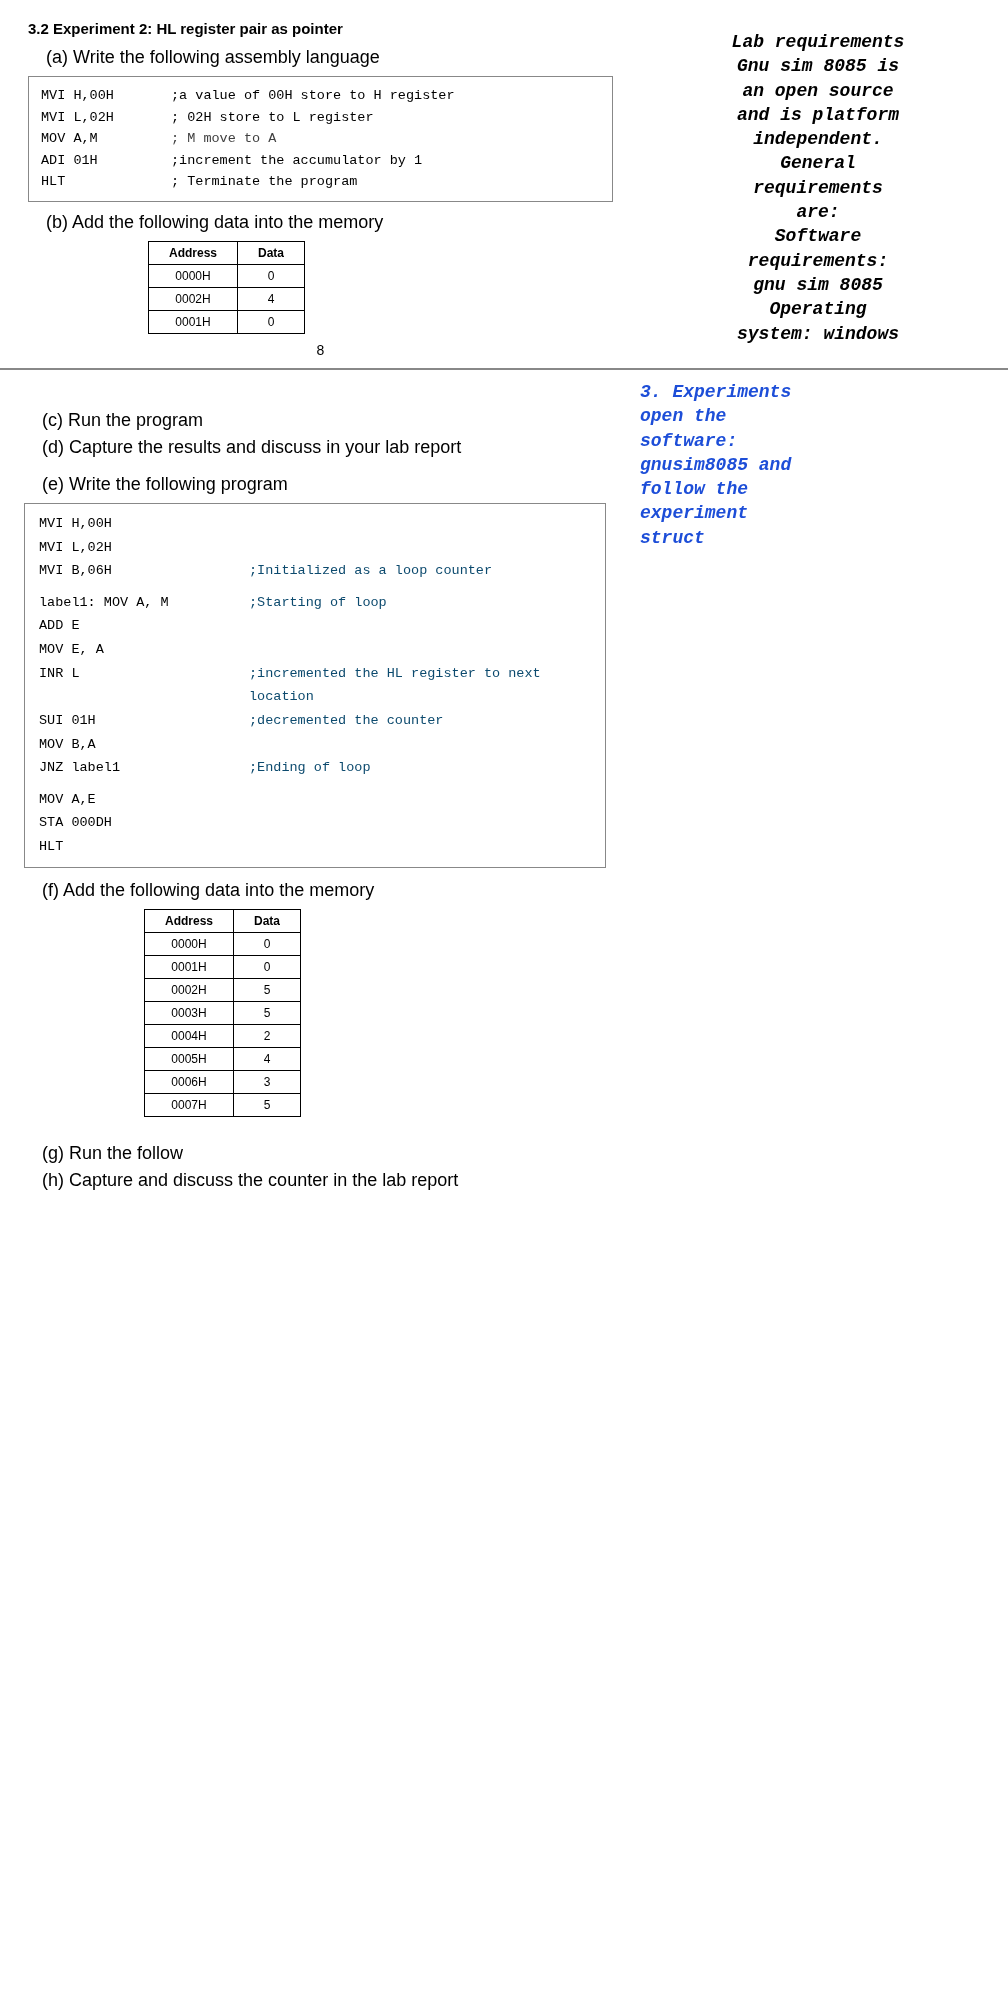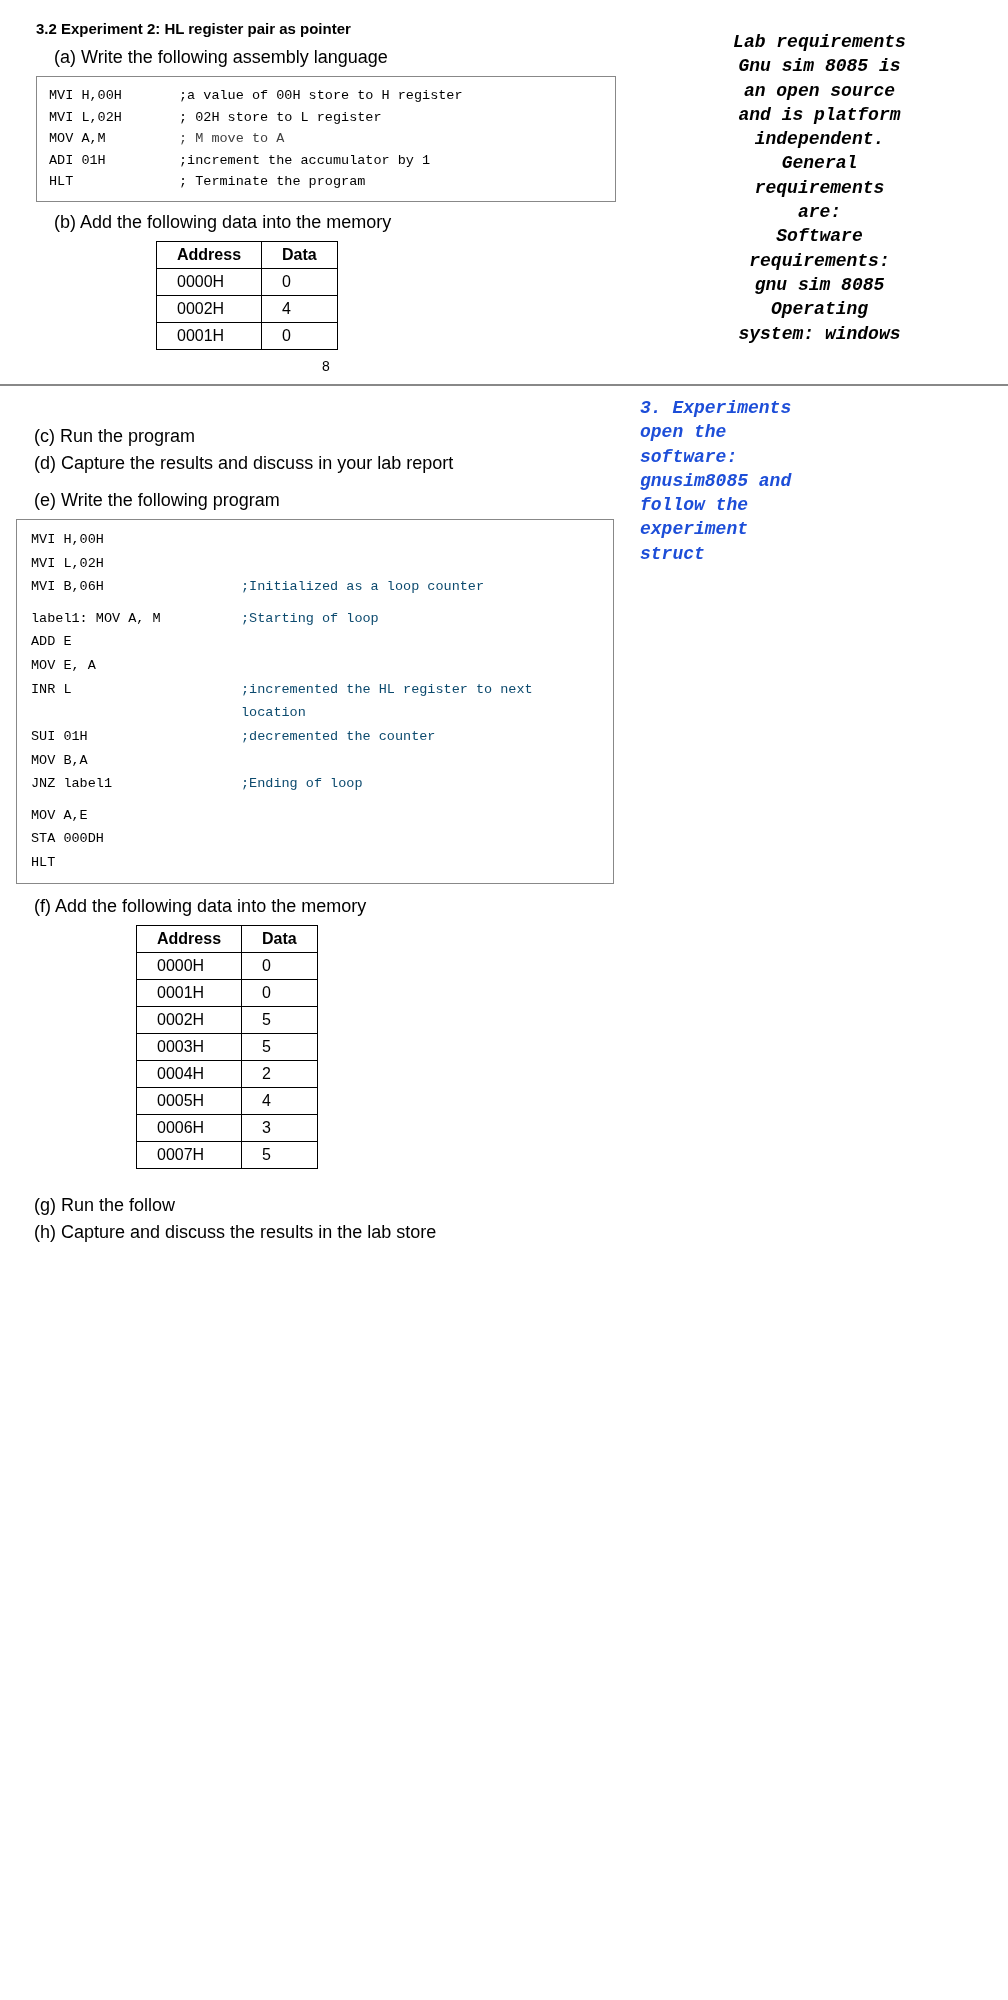--- a/index.html
+++ b/index.html
@@ -8,21 +8,21 @@
       font-size: 14px;
       background: #fff;
       color: #000;
       width: 1008px;
       min-height: 2000px;
       position: relative;
     }
     .main-container {
       display: flex;
       width: 100%;
-      padding: 20px 0 0 16px;
+      padding: 20px 0 0 8px;
     }
     .left-content {
       width: 630px;
       padding: 0 20px 0 20px;
     }
     .right-sidebar {
       width: 378px;
       padding: 10px 15px 0 10px;
       font-family: 'Courier New', Courier, monospace;
       font-size: 18px;
@@ -67,39 +67,39 @@
     .code-comment-red {
       color: #404040;
     }
     .data-table {
       border-collapse: collapse;
       margin: 8px auto;
     }
     .data-table th, .data-table td {
       border: 1px solid #000;
       padding: 4px 20px;
-      text-align: left;
-      font-size: 16px;
+      text-align: center;
+      font-size: 12px;
     }
     .data-table th {
       background: #fff;
     }
     .page-num {
       text-align: center;
       margin: 6px 0 10px 0;
       font-size: 14px;
     }
     .divider {
       border: none;
       border-top: 2px solid #888;
       margin: 10px 0;
     }
     .lower-left {
       width: 630px;
-      padding: 0 16px;
+      padding: 0 24px;
     }
     .program-box {
       border: 1px solid #888;
       padding: 8px 14px;
       margin: 8px 0 12px 0;
       font-family: 'Courier New', Courier, monospace;
       font-size: 13.5px;
       background: #fff;
       line-height: 1.75;
     }
@@ -322,21 +322,21 @@
           </tr>
           <tr>
             <td>0007H</td>
             <td>5</td>
           </tr>
         </tbody>
       </table>
 
     <div style="height: 18px;"></div>
     <div class="sub-item">(g)  Run the follow</div>
-    <div class="sub-item">(h) Capture and discuss the results in the lab store</div>
+    <div class="sub-item">(h) Capture and discuss the counter in the lab report</div>
   </div>
 
   <div class="sidebar-lower">
     <span class="sidebar-text italic-bold-courier" style="white-space:pre-line;">3.  Experiments
 open the
 software:
 gnusim8085 and
 follow the
 experiment
 struct</span>

